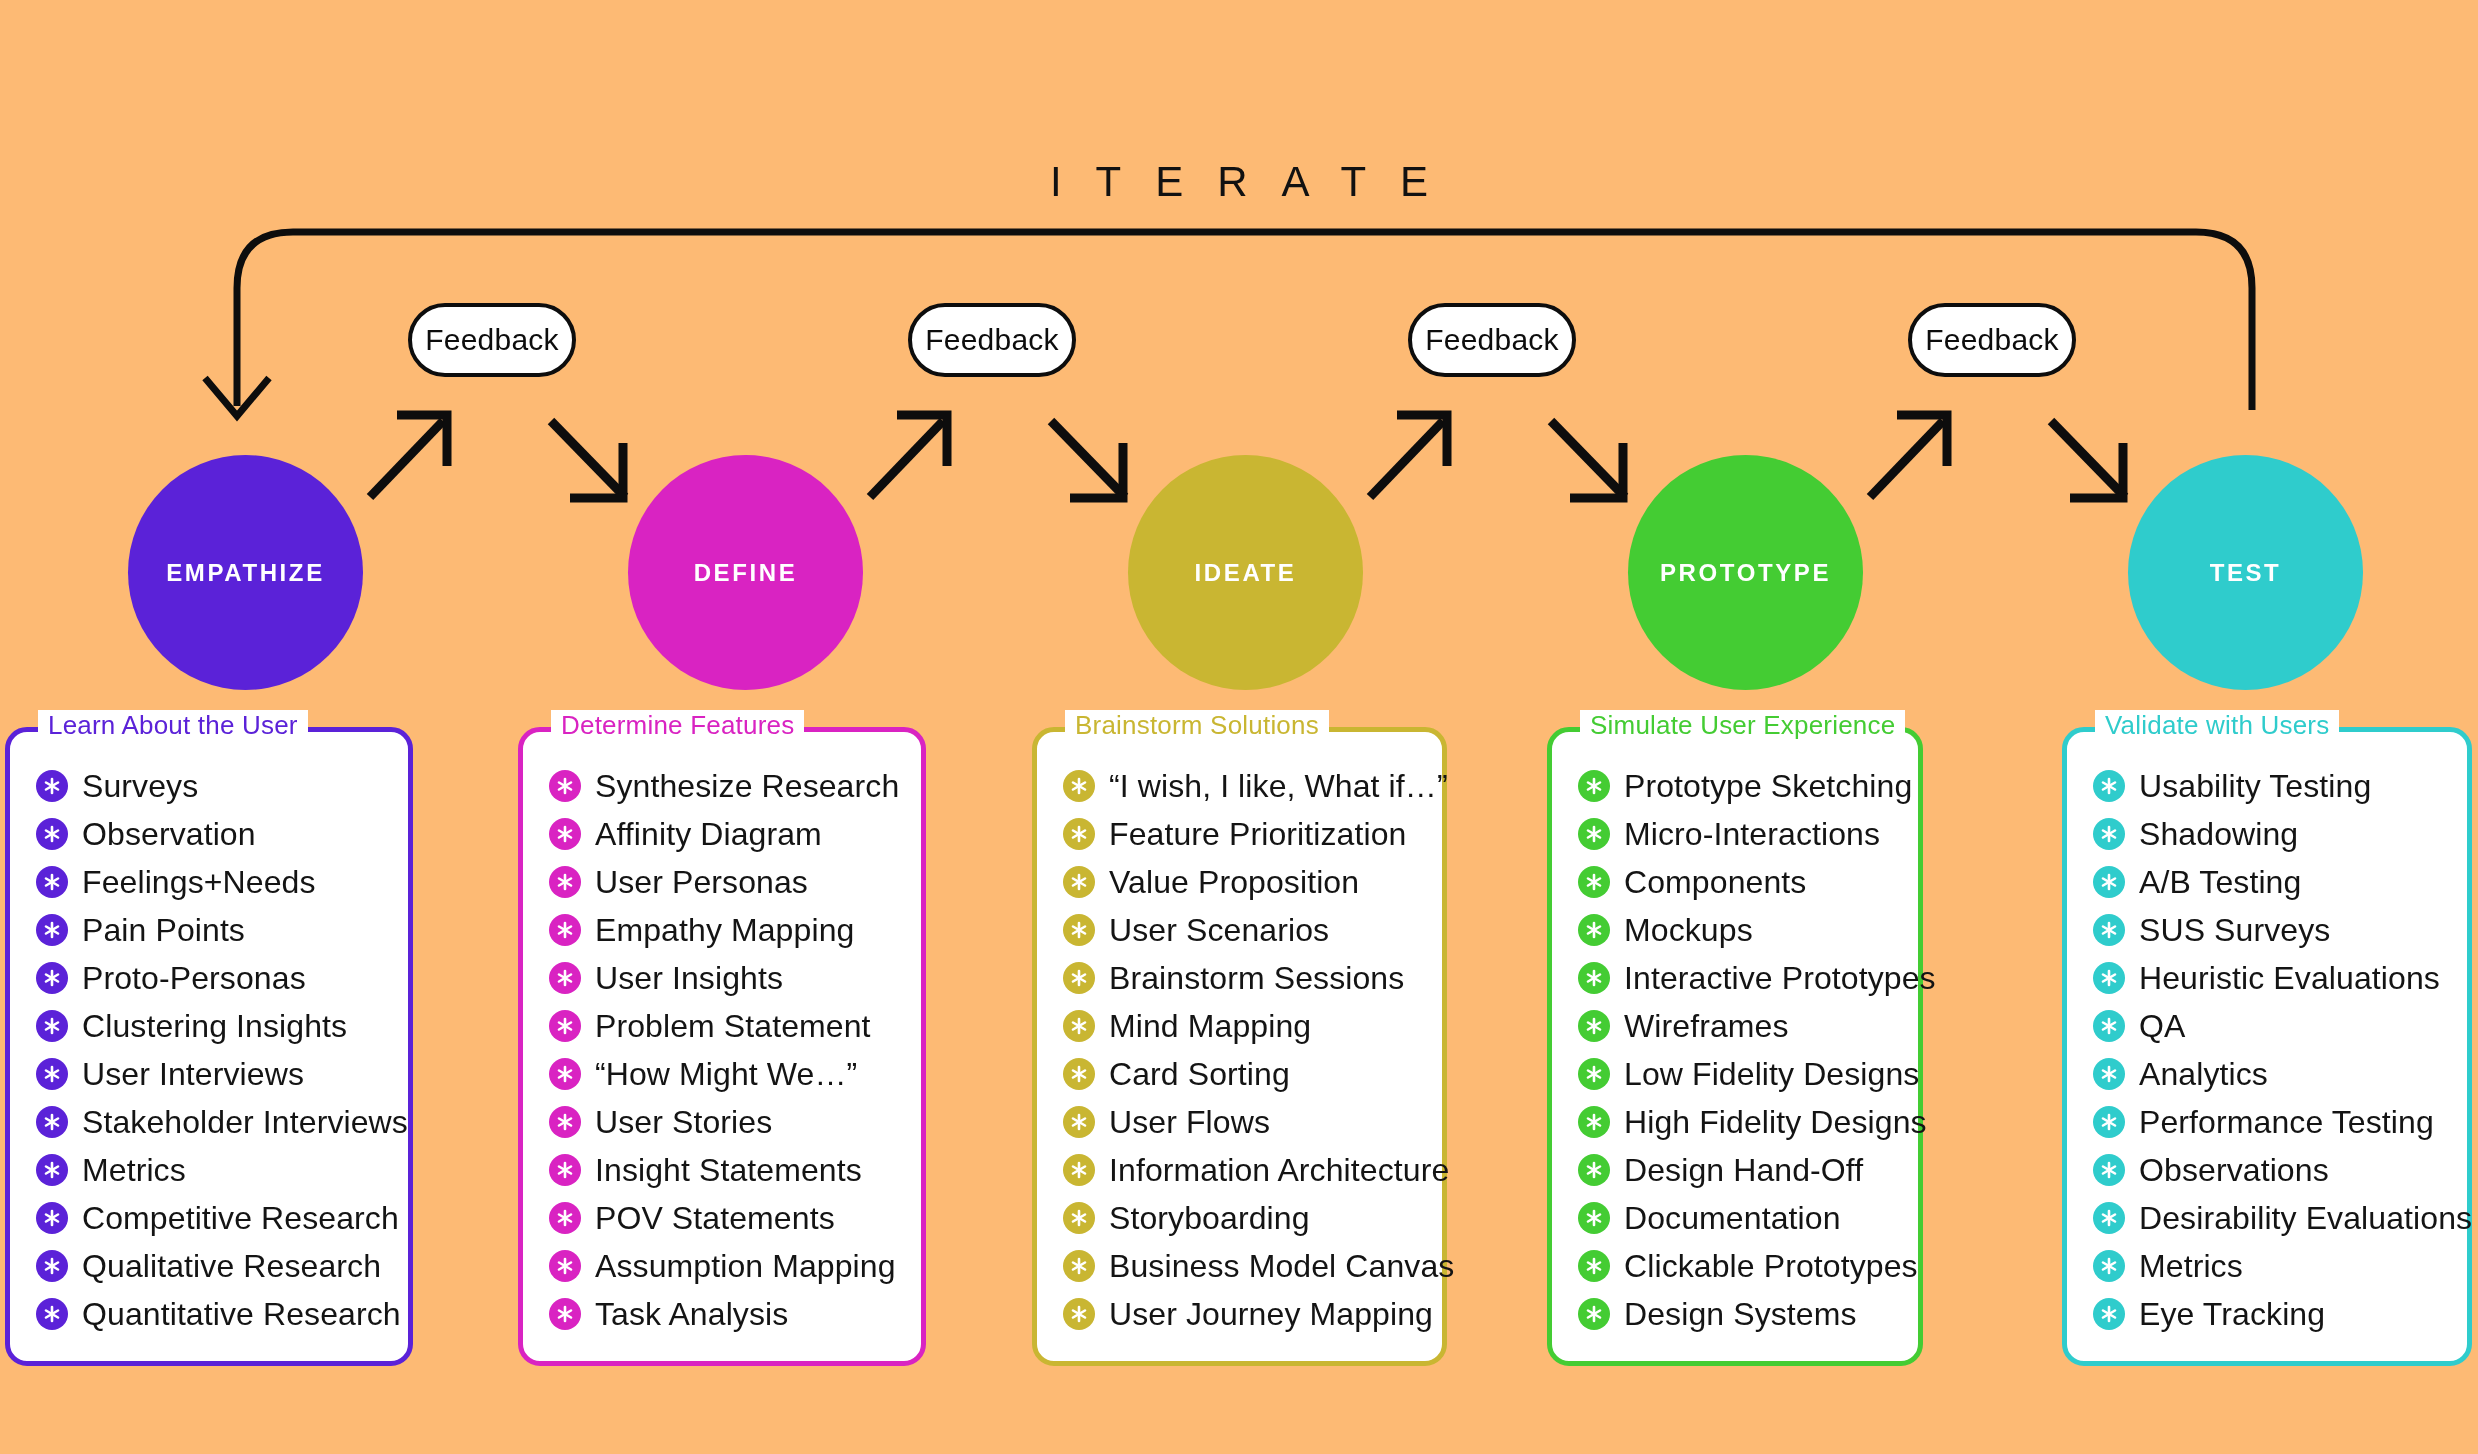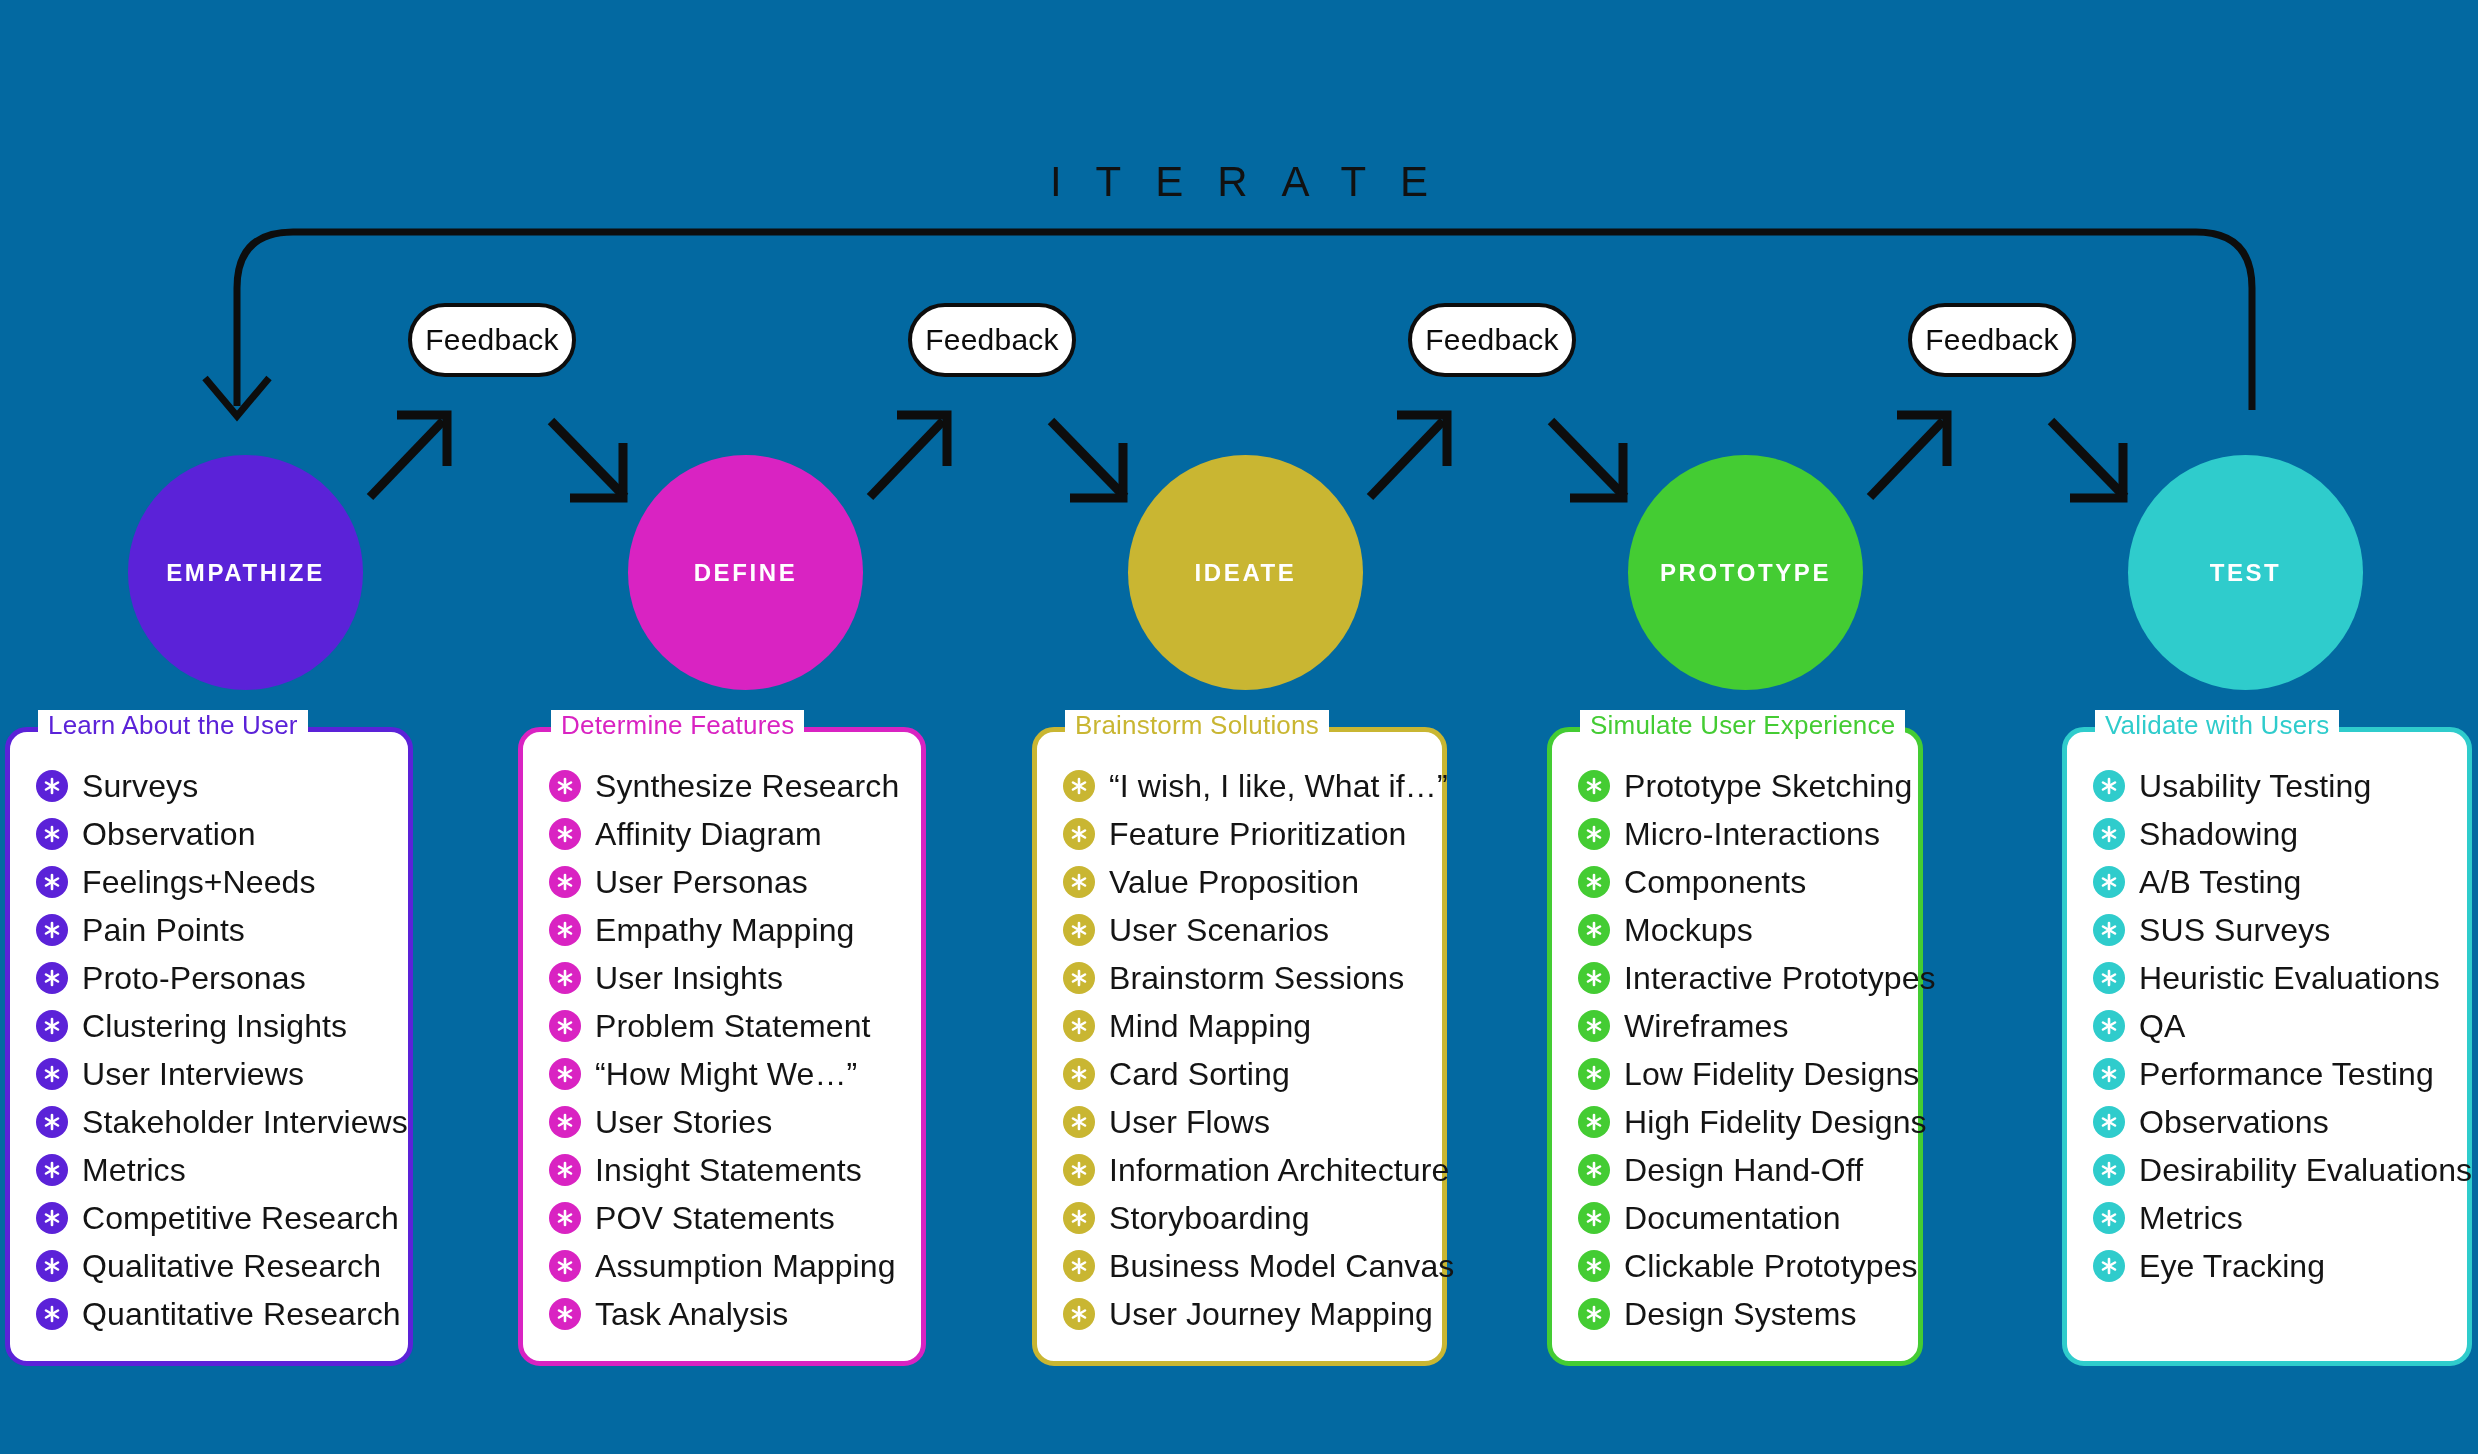--- a/index.html
+++ b/index.html
@@ -9,21 +9,21 @@
     background: #ffffff;
   }
   body {
     font-family: "Liberation Sans", sans-serif;
     -webkit-font-smoothing: antialiased;
   }
   #stage {
     position: relative;
     width: 2478px;
     height: 1454px;
-    background: #0369a1;
+    background: #fdba74;
     overflow: hidden;
   }
 
   
   .iterate-title {
     position: absolute;
     left: 0;
     top: 158px;
     width: 2478px;
     text-align: center;
@@ -858,20 +858,32 @@
       <li>
           <span class="bullet-badge" style="background:#2FCCCC;">
             <svg width="20" height="20" viewBox="0 0 20 20">
               <g stroke="#ffffff" stroke-width="2.6" stroke-linecap="round">
                 <line x1="10" y1="3" x2="10" y2="17"></line>
                 <line x1="4" y1="6.5" x2="16" y2="13.5"></line>
                 <line x1="16" y1="6.5" x2="4" y2="13.5"></line>
               </g>
             </svg>
           </span>
+          <span class="item-label">Analytics</span>
+        </li>
+      <li>
+          <span class="bullet-badge" style="background:#2FCCCC;">
+            <svg width="20" height="20" viewBox="0 0 20 20">
+              <g stroke="#ffffff" stroke-width="2.6" stroke-linecap="round">
+                <line x1="10" y1="3" x2="10" y2="17"></line>
+                <line x1="4" y1="6.5" x2="16" y2="13.5"></line>
+                <line x1="16" y1="6.5" x2="4" y2="13.5"></line>
+              </g>
+            </svg>
+          </span>
           <span class="item-label">Performance Testing</span>
         </li>
       <li>
           <span class="bullet-badge" style="background:#2FCCCC;">
             <svg width="20" height="20" viewBox="0 0 20 20">
               <g stroke="#ffffff" stroke-width="2.6" stroke-linecap="round">
                 <line x1="10" y1="3" x2="10" y2="17"></line>
                 <line x1="4" y1="6.5" x2="16" y2="13.5"></line>
                 <line x1="16" y1="6.5" x2="4" y2="13.5"></line>
               </g>

